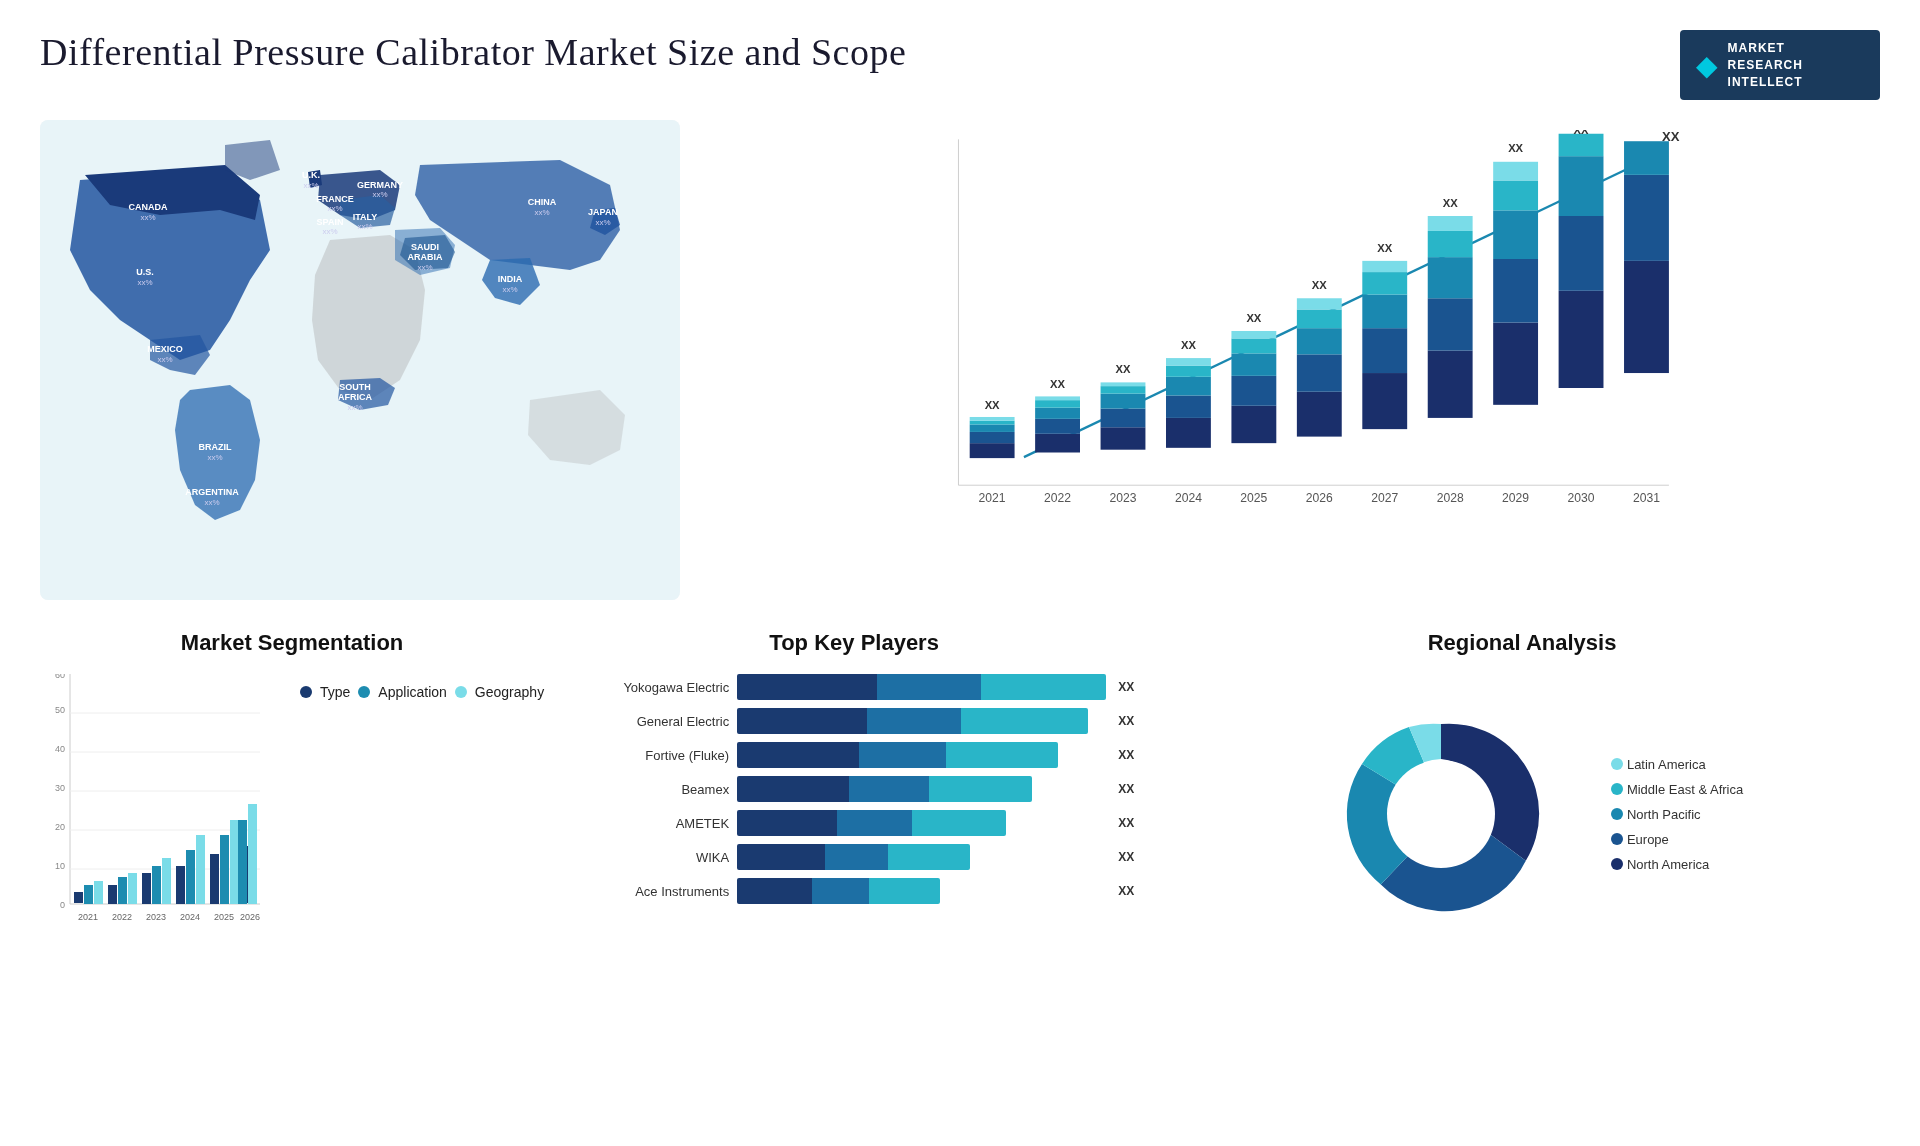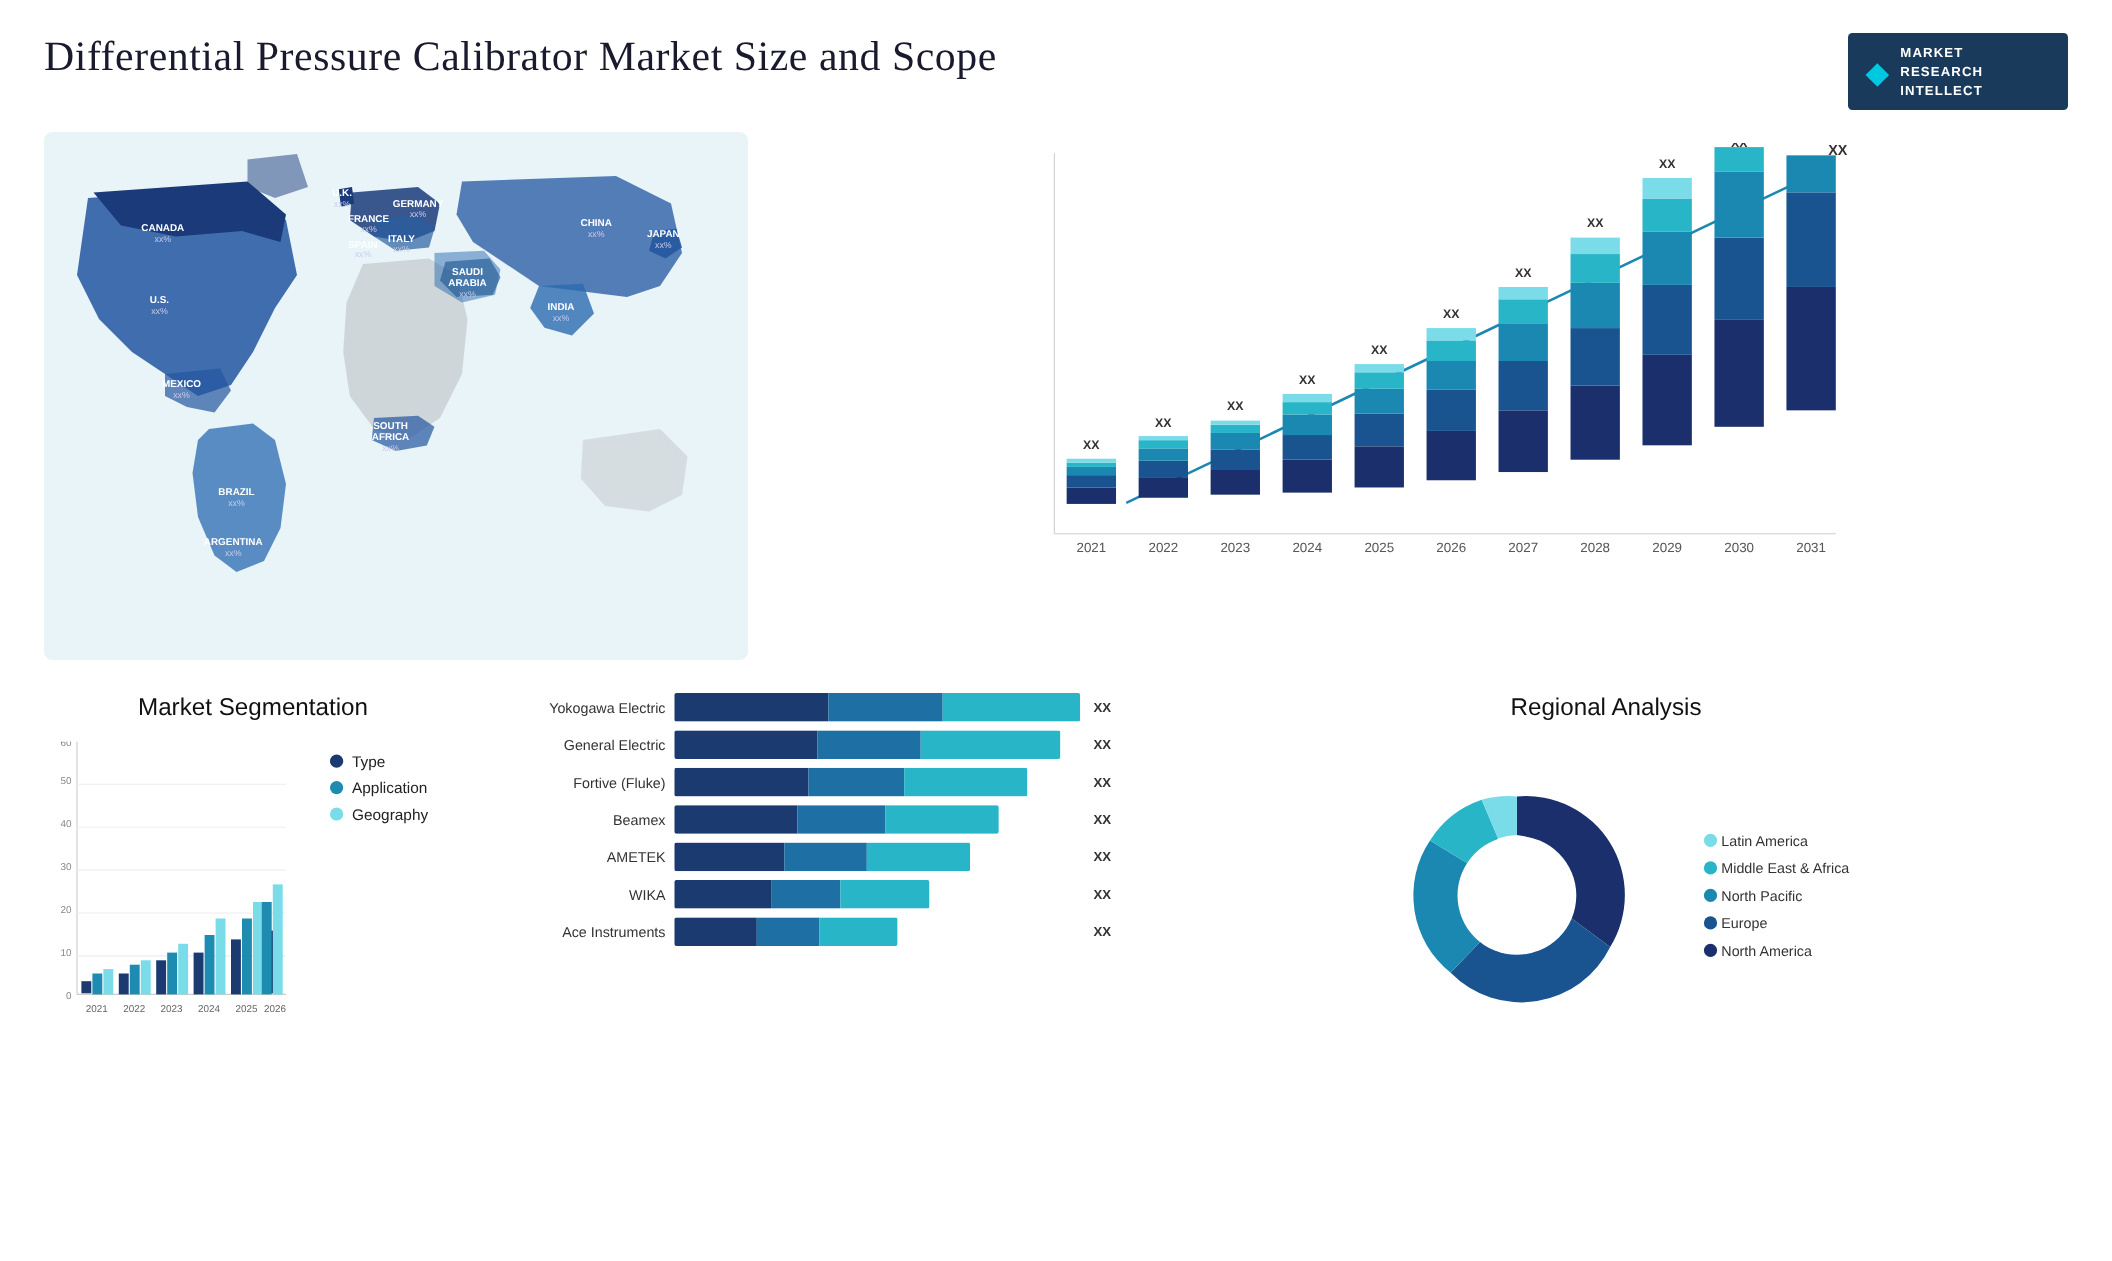--- a/index.html
+++ b/index.html
@@ -78,21 +78,21 @@
     }
     .key-players-section {
       flex: 0 0 560px;
     }
     .regional-section {
       flex: 1;
     }
 
     .section-title {
       font-size: 22px;
-      font-weight: 400;
+      font-weight: 700;
       text-align: center;
       margin-bottom: 18px;
       color: #111;
     }
     .bar-chart-svg {
       width: 100%;
       height: 100%;
     }
 
     
@@ -186,21 +186,21 @@
     }
     .map-label-val {
       font-size: 8px;
       fill: #cce;
       text-anchor: middle;
     }
 
     
     .seg-legend {
       display: flex;
-      flex-direction: column;
+      flex-direction: row;
       gap: 8px;
       margin-left: 20px;
       margin-top: 10px;
     }
     .seg-legend-item {
       display: flex;
       align-items: center;
       gap: 8px;
       font-size: 14px;
     }
@@ -483,20 +483,21 @@
         </div>
         <div class="seg-legend-item">
           <div class="seg-dot" style="background:#7adce8;"></div>
           <span>Geography</span>
         </div>
       </div>
     </div>
   </div>
 
   <div class="key-players-section">
+    <div class="section-title">Top Key Players</div>
     <div class="key-players-list">
 
       <div class="kp-row">
         <div class="kp-label">Yokogawa Electric</div>
         <div class="kp-bar-wrap">
           <div class="kp-bar-bg" style="width:100%;">
             <div class="kp-seg1" style="width:38%;"></div>
             <div class="kp-seg2" style="width:28%;"></div>
             <div class="kp-seg3" style="width:34%;"></div>
           </div>

